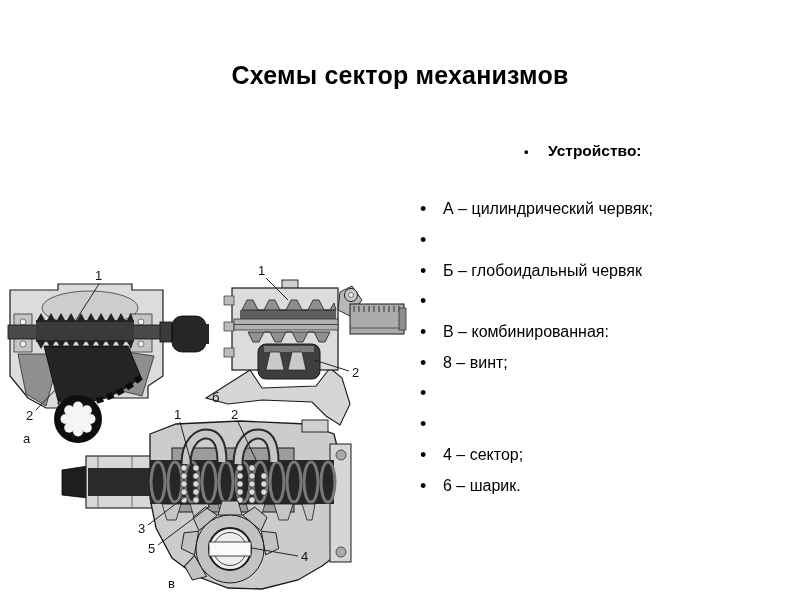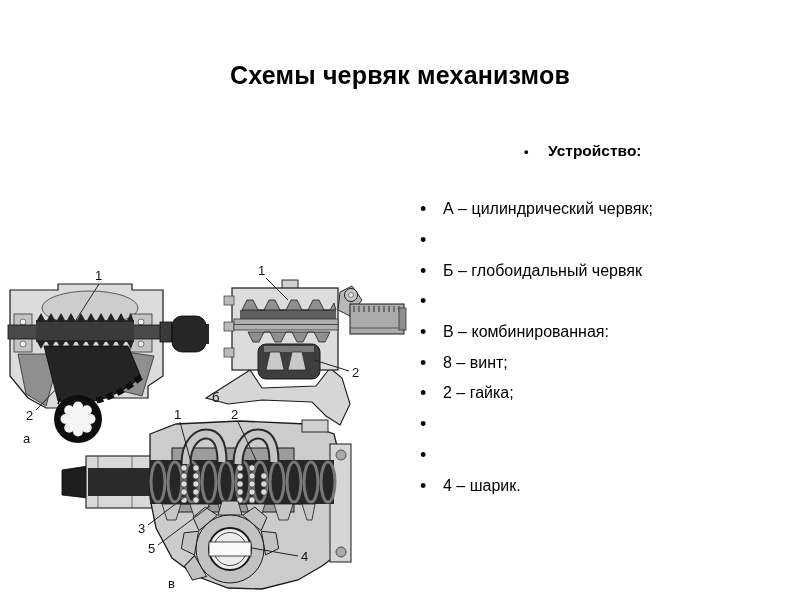--- a/index.html
+++ b/index.html
@@ -45,21 +45,21 @@
   .figure text{
     font-family:"Liberation Sans","DejaVu Sans",sans-serif;
     font-size:13px;fill:#111;
   }
 </style>
 </head>
 <body>
 
 <div class="slide">
 
-  <div class="title">Схемы червяк механизмов</div>
+  <div class="title">Схемы сектор механизмов</div>
 
   <div class="subtitle">
     <span class="b2">•</span>
     <span>Устройство:</span>
   </div>
 
   <ul class="items">
     <li>
         <span class="b">•</span>
         <span class="t">А – цилиндрический червяк;</span>
@@ -77,31 +77,31 @@
     <li>
         <span class="b">•</span>
         <span class="t">В – комбинированная:</span>
       </li>
     <li>
         <span class="b">•</span>
         <span class="t">8 – винт;</span>
       </li>
     <li>
         <span class="b">•</span>
-        <span class="t">2 – гайка;</span>
-      </li>
-    <li>
-        <span class="b">•</span>
-      </li>
-    <li>
-        <span class="b">•</span>
-      </li>
-    <li>
-        <span class="b">•</span>
-        <span class="t">4 – шарик.</span>
+      </li>
+    <li>
+        <span class="b">•</span>
+      </li>
+    <li>
+        <span class="b">•</span>
+        <span class="t">4 – сектор;</span>
+      </li>
+    <li>
+        <span class="b">•</span>
+        <span class="t">6 – шарик.</span>
       </li>
   </ul>
 
   <div class="figure">
     <svg width="415" height="342" viewBox="0 0 415 342" xmlns="http://www.w3.org/2000/svg">
 
       <g>
         <path d="M10,32 L58,32 L58,26 L132,26 L132,32 L163,32 L163,118 L148,128 L148,140 L100,140 L78,150 L46,150 L28,140 L10,118 Z" fill="#dcdcdc" stroke="#1a1a1a" stroke-width="1.2"></path>
         <ellipse cx="90" cy="50" rx="48" ry="17" fill="#cdcdcd" stroke="#3a3a3a" stroke-width="0.8"></ellipse>
         <rect x="14" y="56" width="18" height="38" fill="#c4c4c4" stroke="#333" stroke-width="0.8"></rect>

